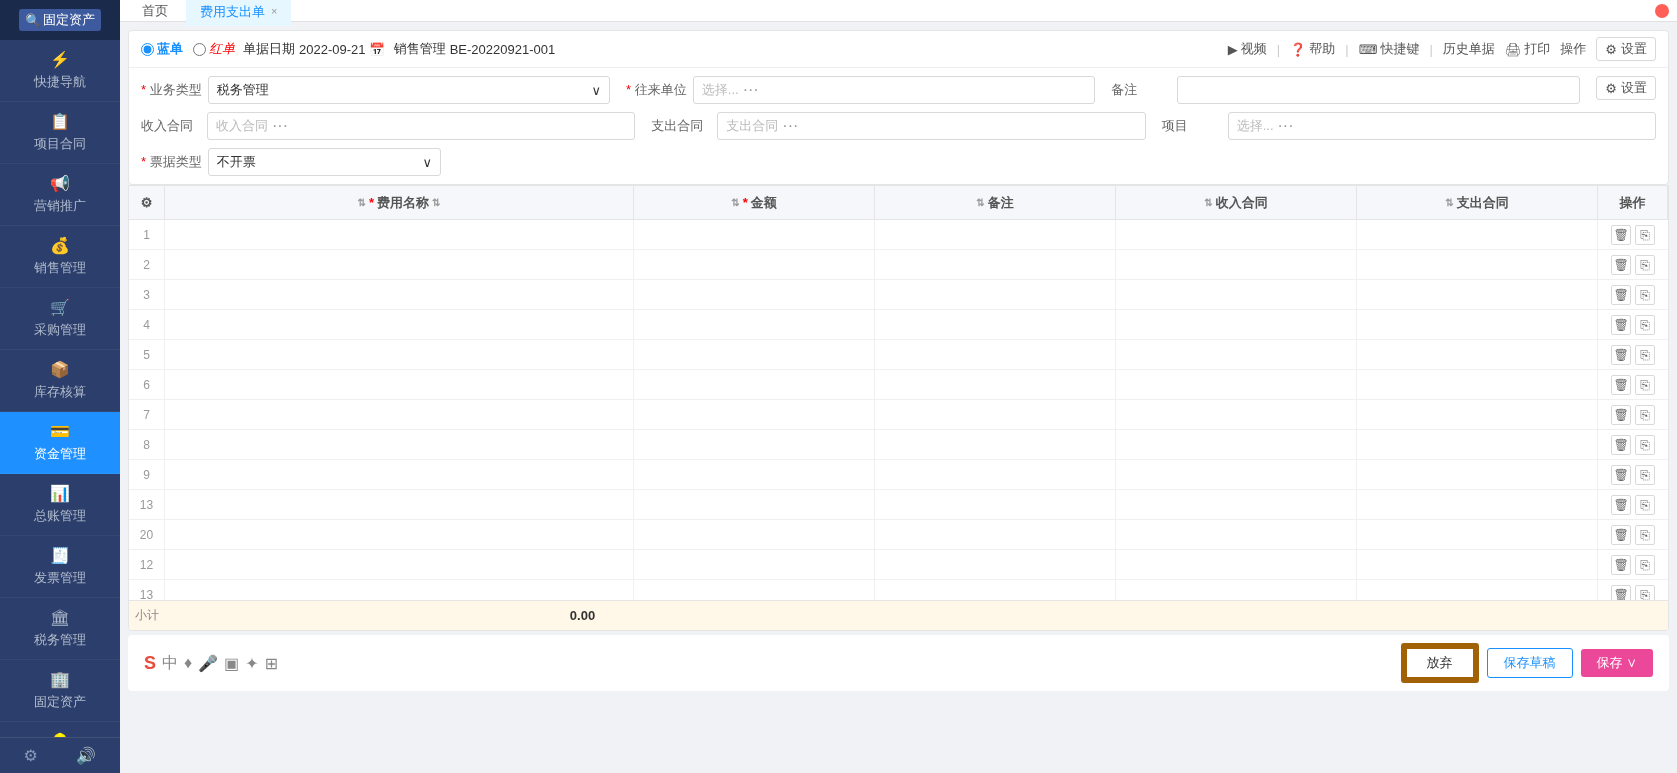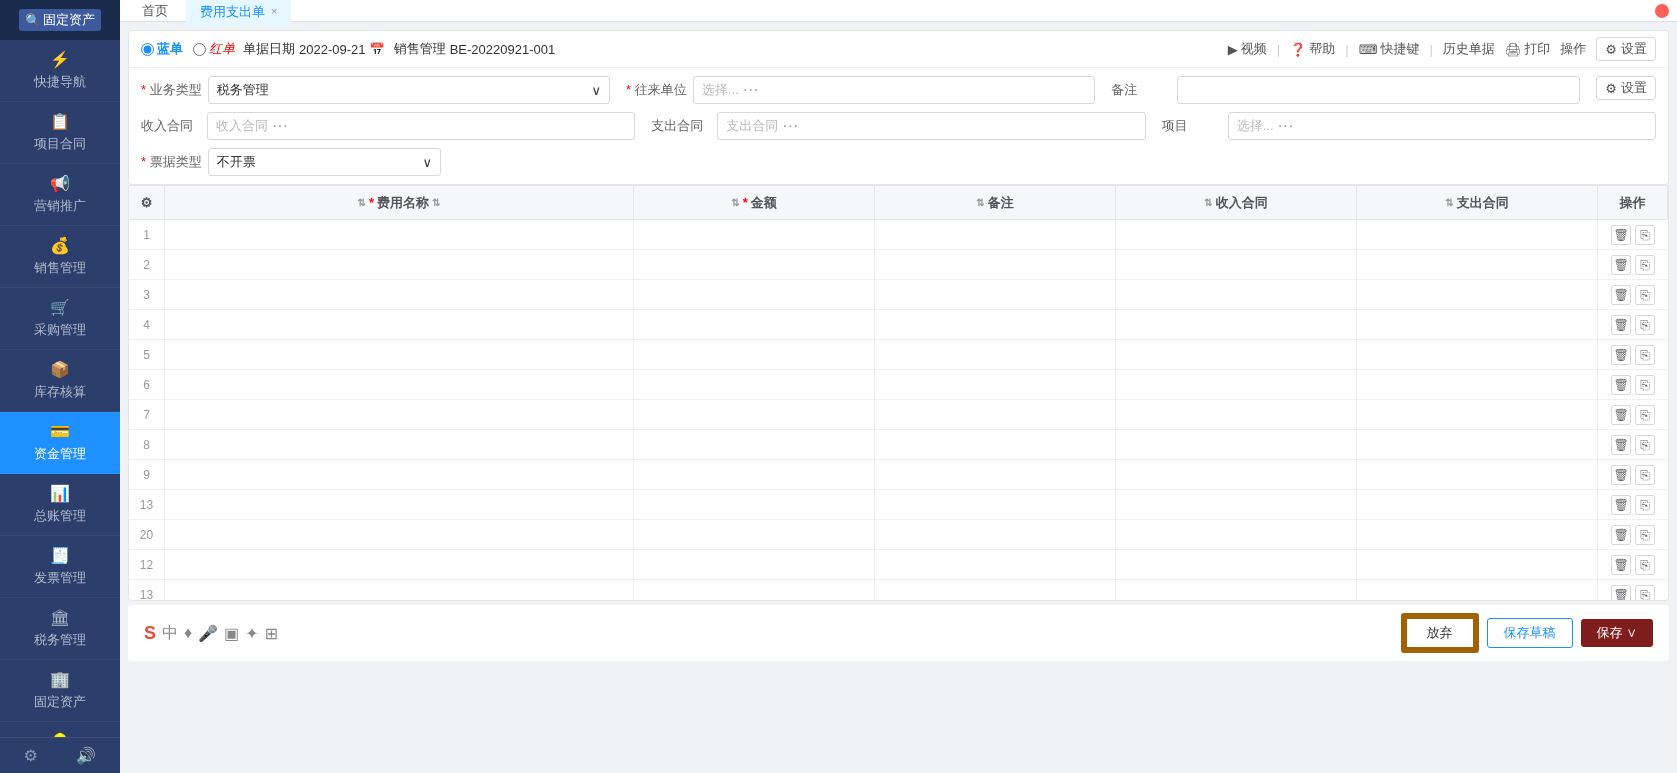--- a/index.html
+++ b/index.html
@@ -340,21 +340,21 @@
     .btn-save-draft {
       border: 1px solid #1890ff;
       background: #fff;
       padding: 5px 16px;
       border-radius: 3px;
       cursor: pointer;
       color: #1890ff;
       font-size: 13px;
     }
     .btn-save {
-      background: #7f1d1d;
+      background: #ec4899;
       color: #fff;
       padding: 5px 16px;
       border-radius: 3px;
       cursor: pointer;
       border: none;
       font-size: 13px;
       display: flex;
       align-items: center;
       gap: 4px;
     }
@@ -762,20 +762,28 @@
       <div class="td td-amount"></div>
       <div class="td td-note"></div>
       <div class="td td-income"></div>
       <div class="td td-expense"></div>
       <div class="td-ops">
         <button class="row-btn" title="删除">🗑</button>
         <button class="row-btn" title="复制">⎘</button>
       </div>
     </div>
       </div>
+    <div class="table-subtotal">
+      <div class="subtotal-label">小计</div>
+      <div class="subtotal-empty td-name"></div>
+      <div class="subtotal-amount td-amount">0.00</div>
+      <div class="subtotal-empty td-note"></div>
+      <div class="subtotal-empty td-income"></div>
+      <div class="subtotal-empty td-expense"></div>
+    </div>
   </div>
 
   <div class="bottom-bar">
     <div class="brand-area">
       <span class="brand-logo">S</span>
       <span class="brand-icon">中</span>
       <span class="brand-icon">♦</span>
       <span class="brand-icon">🎤</span>
       <span class="brand-icon">▣</span>
       <span class="brand-icon">✦</span>

